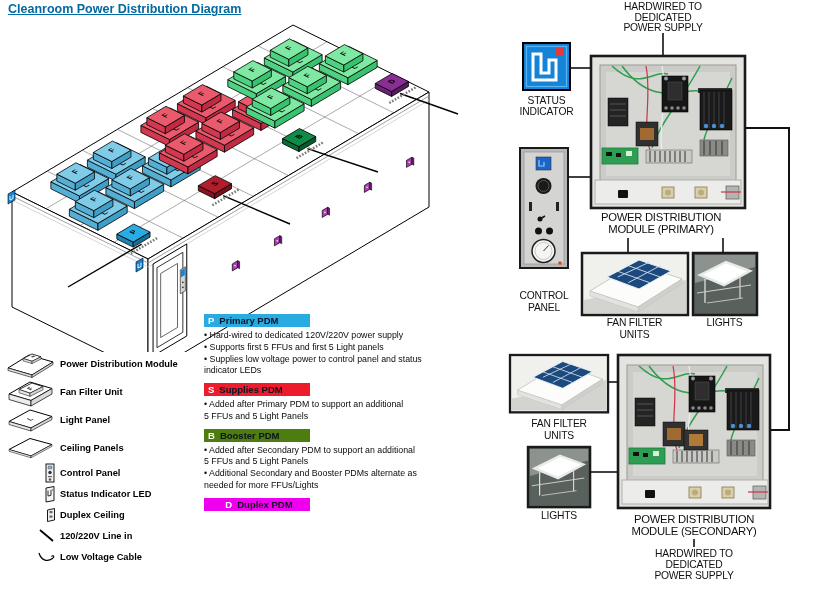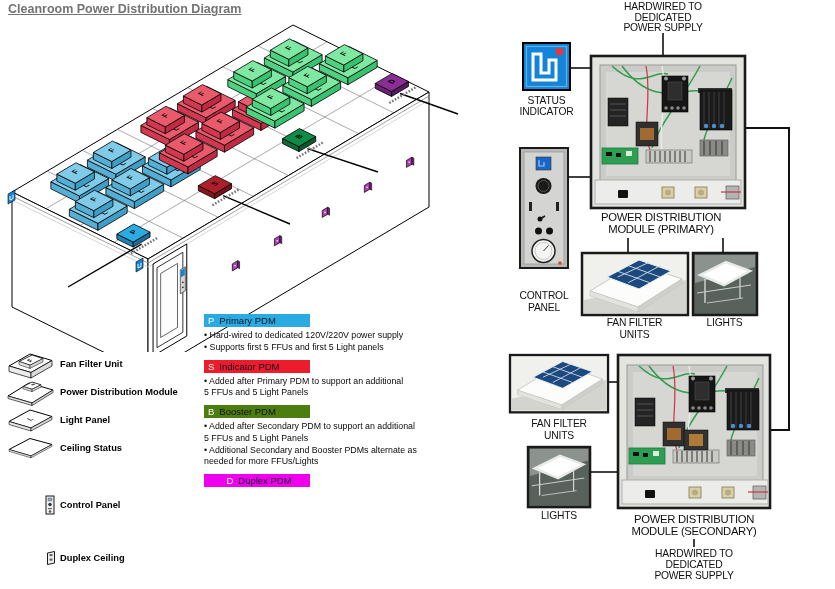--- a/index.html
+++ b/index.html
@@ -1,31 +1,31 @@
 <!DOCTYPE html>
 <html><head>
 <meta charset="utf-8">
 <style>
   html,body{margin:0;padding:0;background:#fff;}
   #stage{position:relative;width:835px;height:589px;background:#fff;overflow:hidden;
          font-family:"Liberation Sans",sans-serif;color:#111;}
   #title{position:absolute;left:8px;top:2px;font-size:12.5px;font-weight:bold;
-         text-decoration:underline;color:#737373;}
+         text-decoration:underline;color:#0369a1;}
   #iso-wrap{position:absolute;left:0;top:6px;width:470px;height:346px;}
   
   #legend{position:absolute;left:6px;top:350px;width:200px;}
   .legend-row{display:flex;align-items:center;}
   .legend-row.tall{height:28px;}
-  .legend-row.short{height:21px;margin-top:32px;}
+  .legend-row.short{height:21px;}
   .legend-icon{width:54px;display:flex;justify-content:flex-start;align-items:center;flex:0 0 54px;}
   .legend-row.short .legend-icon{justify-content:flex-end;padding-right:3px;box-sizing:border-box;}
   .legend-label{font-size:9.3px;font-weight:bold;white-space:nowrap;color:#000;}
   
   #notes{position:absolute;left:204px;top:314px;width:252px;}
-  .note-header{width:106px;height:13px;line-height:13px;font-size:9.5px;font-weight:normal;
+  .note-header{width:106px;height:13px;line-height:13px;font-size:9.5px;font-weight:bold;
                padding-left:4px;box-sizing:border-box;white-space:nowrap;}
   .note-letter{color:#fff;margin-right:5px;}
   .note-title{color:#101322;}
   .note-bullets{font-size:8.8px;line-height:1.34;color:#0a0a0a;margin:3px 0 6px 0;}
   .note-bullet{white-space:pre-line;}
   svg text{font-family:"Liberation Sans",sans-serif;}
 </style>
 </head>
 <body>
 
@@ -251,81 +251,91 @@
         <g>
           <polygon points="136,256 143,252 143,262 136,266" fill="#1584D8" stroke="#000" stroke-width="0.6" stroke-linejoin="round"></polygon>
           <polyline points="138,258 138,262 141,260.4 141,256.8" fill="none" stroke="#fff" stroke-width="0.9"></polyline>
         </g>
       </svg>
   </div>
 
   <div id="legend">
     <div class="legend-row tall">
       <span class="legend-icon">
+        <svg width="50" height="27" viewBox="0 0 50 27">
+          <polygon points="2,17 23,4 47,11 26,24" fill="#fff" stroke="#000" stroke-width="1"></polygon>
+          <polygon points="2,17 26,24 26,26.5 2,19.5" fill="#e2e2e2" stroke="#000" stroke-width="0.6"></polygon>
+          <polygon points="26,24 47,11 47,13.5 26,26.5" fill="#d2d2d2" stroke="#000" stroke-width="0.6"></polygon>
+          <polygon points="17,7.5 26,3 35,5.8 26,10.3" fill="#fff" stroke="#000" stroke-width="0.8"></polygon>
+          <polygon points="17,7.5 26,10.3 26,12.6 17,9.8" fill="#e0e0e0" stroke="#000" stroke-width="0.5"></polygon>
+          <polygon points="26,10.3 35,5.8 35,8.1 26,12.6" fill="#d0d0d0" stroke="#000" stroke-width="0.5"></polygon>
+          <polygon points="24.5,5.8 27.6,4.6 29.6,5.4 26.5,6.6" fill="#555"></polygon>
+        </svg>
+      </span>
+      <span class="legend-label">Power Distribution Module</span>
+    </div>
+    <div class="legend-row tall">
+      <span class="legend-icon">
         <svg width="50" height="29" viewBox="0 0 50 29">
           <polygon points="3,16 24,4 46,10.5 25,22.5" fill="#fff" stroke="#000" stroke-width="1"></polygon>
           <polygon points="3,16 25,22.5 25,28 3,21.5" fill="#ececec" stroke="#000" stroke-width="0.7"></polygon>
           <polygon points="25,22.5 46,10.5 46,16 25,28" fill="#dadada" stroke="#000" stroke-width="0.7"></polygon>
           <polygon points="13,11.5 26,5 37,8.6 24,15.2" fill="#fff" stroke="#000" stroke-width="0.8"></polygon>
           <polygon points="13,11.5 24,15.2 24,18.4 13,14.7" fill="#e4e4e4" stroke="#000" stroke-width="0.5"></polygon>
           <polygon points="24,15.2 37,8.6 37,11.8 24,18.4" fill="#d4d4d4" stroke="#000" stroke-width="0.5"></polygon>
           <text transform="matrix(0.86 -0.5 0.9 0.44 24 10.5)" font-size="6.5" font-weight="bold" text-anchor="middle" dominant-baseline="central" fill="#111">F</text>
         </svg>
       </span>
       <span class="legend-label">Fan Filter Unit</span>
     </div>
     <div class="legend-row tall">
       <span class="legend-icon">
-        <svg width="50" height="27" viewBox="0 0 50 27">
-          <polygon points="2,17 23,4 47,11 26,24" fill="#fff" stroke="#000" stroke-width="1"></polygon>
-          <polygon points="2,17 26,24 26,26.5 2,19.5" fill="#e2e2e2" stroke="#000" stroke-width="0.6"></polygon>
-          <polygon points="26,24 47,11 47,13.5 26,26.5" fill="#d2d2d2" stroke="#000" stroke-width="0.6"></polygon>
-          <polygon points="17,7.5 26,3 35,5.8 26,10.3" fill="#fff" stroke="#000" stroke-width="0.8"></polygon>
-          <polygon points="17,7.5 26,10.3 26,12.6 17,9.8" fill="#e0e0e0" stroke="#000" stroke-width="0.5"></polygon>
-          <polygon points="26,10.3 35,5.8 35,8.1 26,12.6" fill="#d0d0d0" stroke="#000" stroke-width="0.5"></polygon>
-          <polygon points="24.5,5.8 27.6,4.6 29.6,5.4 26.5,6.6" fill="#555"></polygon>
-        </svg>
-      </span>
-      <span class="legend-label">Power Distribution Module</span>
-    </div>
-    <div class="legend-row tall">
-      <span class="legend-icon">
         <svg width="50" height="26" viewBox="0 0 50 26">
           <polygon points="3,14.5 24,3 46,9.5 25,21" fill="#fff" stroke="#000" stroke-width="1"></polygon>
           <polygon points="3,14.5 25,21 25,24 3,17.5" fill="#e6e6e6" stroke="#000" stroke-width="0.6"></polygon>
           <polygon points="25,21 46,9.5 46,12.5 25,24" fill="#d6d6d6" stroke="#000" stroke-width="0.6"></polygon>
           <text transform="matrix(0.86 -0.5 0.9 0.44 24 12)" font-size="6.5" font-weight="bold" text-anchor="middle" dominant-baseline="central" fill="#111">L</text>
         </svg>
       </span>
       <span class="legend-label">Light Panel</span>
     </div>
     <div class="legend-row tall">
       <span class="legend-icon">
         <svg width="50" height="24" viewBox="0 0 50 24">
           <polygon points="3,13.5 24,2.5 46,8.5 25,20" fill="#fff" stroke="#000" stroke-width="1"></polygon>
           <polygon points="3,13.5 25,20 25,21.8 3,15.3" fill="#efefef" stroke="#000" stroke-width="0.5"></polygon>
           <polygon points="25,20 46,8.5 46,10.3 25,21.8" fill="#e2e2e2" stroke="#000" stroke-width="0.5"></polygon>
         </svg>
       </span>
-      <span class="legend-label">Ceiling Status</span>
+      <span class="legend-label">Ceiling Panels</span>
     </div>
     <div class="legend-row short">
       <span class="legend-icon">
         <svg width="14" height="20" viewBox="0 0 14 20">
           <rect x="3" y="1" width="8" height="18" fill="#f2f2f2" stroke="#000" stroke-width="0.9"></rect>
           <rect x="5" y="3" width="4" height="3" fill="#8fa8c8" stroke="#555" stroke-width="0.4"></rect>
           <circle cx="7" cy="9.5" r="1.7" fill="#333"></circle>
           <rect x="5" y="13" width="4" height="1.2" fill="#666"></rect>
           <circle cx="7" cy="16.5" r="1.3" fill="#555"></circle>
         </svg>
       </span>
       <span class="legend-label">Control Panel</span>
     </div>
     <div class="legend-row short">
       <span class="legend-icon">
+        <svg width="14" height="18" viewBox="0 0 14 18">
+          <polygon points="3,3 11,1.5 11,15.5 3,17" fill="#f4f4f4" stroke="#000" stroke-width="0.9"></polygon>
+          <polyline points="5,5.5 5,11 8,10.3 8,5" fill="none" stroke="#333" stroke-width="1"></polyline>
+          <rect x="8.6" y="4.2" width="1.6" height="1.6" fill="#888"></rect>
+        </svg>
+      </span>
+      <span class="legend-label">Status Indicator LED</span>
+    </div>
+    <div class="legend-row short">
+      <span class="legend-icon">
         <svg width="12" height="16" viewBox="0 0 12 16">
           <polygon points="2.5,3 9.5,1.5 9.5,13 2.5,14.5" fill="#f0f0f0" stroke="#000" stroke-width="0.9"></polygon>
           <rect x="4.5" y="4" width="3" height="2.2" fill="#666"></rect>
           <rect x="4.5" y="8.5" width="3" height="2.2" fill="#666"></rect>
         </svg>
       </span>
       <span class="legend-label">Duplex Ceiling</span>
     </div>
     <div class="legend-row short">
       <span class="legend-icon">
@@ -346,25 +356,27 @@
   </div>
 
   <div id="notes">
     <div>
       <div class="note-header" style="background-color: rgb(41, 171, 226);">
         <span class="note-letter">P</span><span class="note-title">Primary PDM</span>
       </div>
       <div class="note-bullets">
         <div class="note-bullet">• Hard-wired to dedicated 120V/220V power supply</div>
         <div class="note-bullet">• Supports first 5 FFUs and first 5 Light panels</div>
+        <div class="note-bullet">• Supplies low voltage power to control panel and status
+indicator LEDs</div>
       </div>
     </div>
     <div>
       <div class="note-header" style="background-color: rgb(236, 28, 44);">
-        <span class="note-letter">S</span><span class="note-title">Indicator PDM</span>
+        <span class="note-letter">S</span><span class="note-title">Supplies PDM</span>
       </div>
       <div class="note-bullets">
         <div class="note-bullet">• Added after Primary PDM to support an additional
 5 FFUs and 5 Light Panels</div>
       </div>
     </div>
     <div>
       <div class="note-header" style="background-color: #4d7c0f;">
         <span class="note-letter">B</span><span class="note-title">Booster PDM</span>
       </div>

